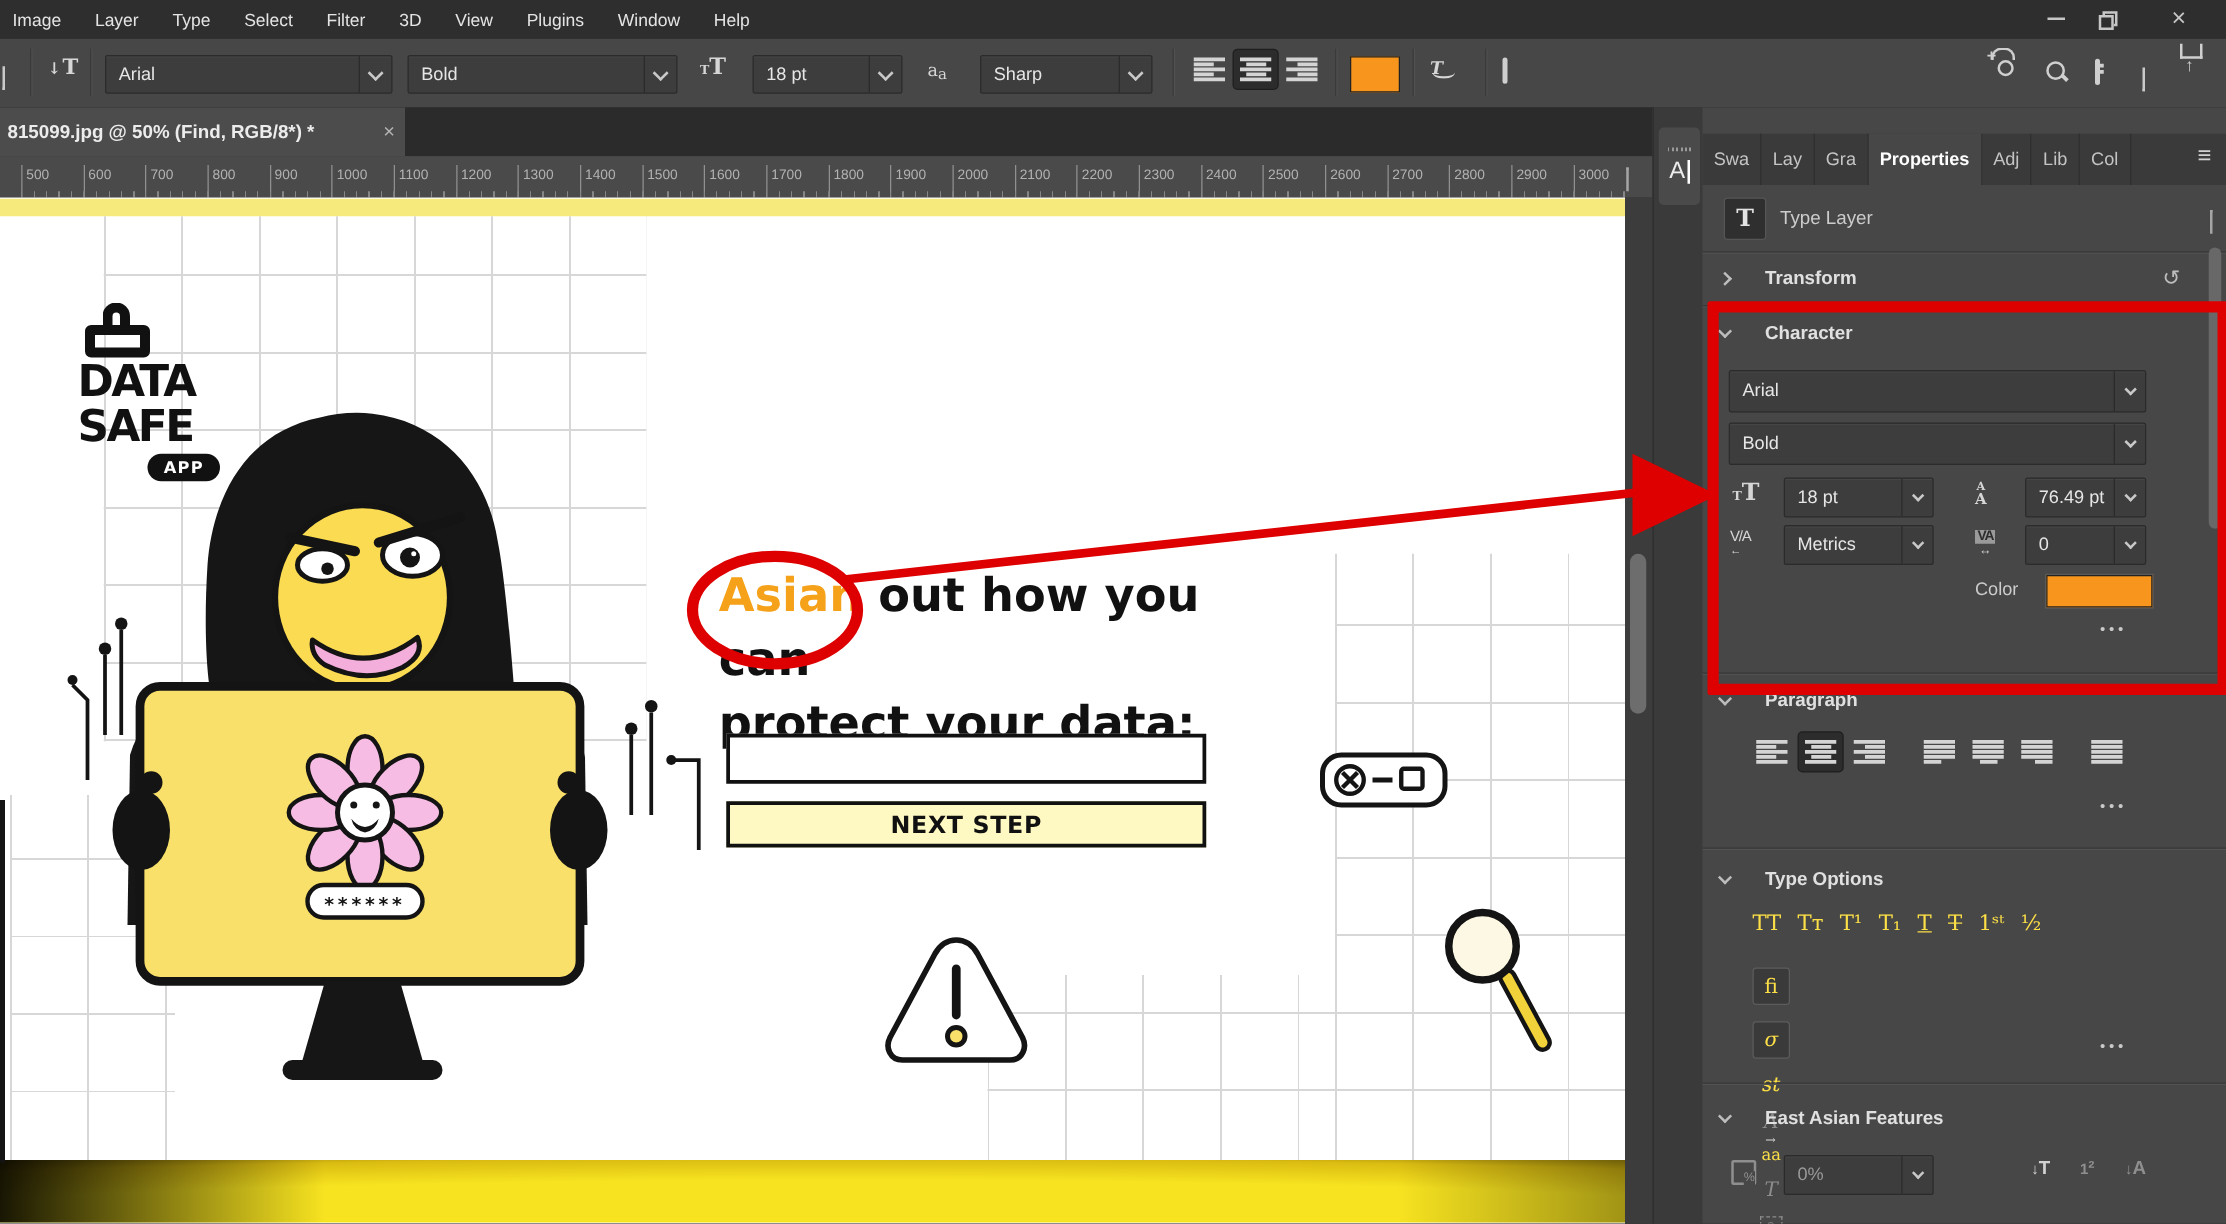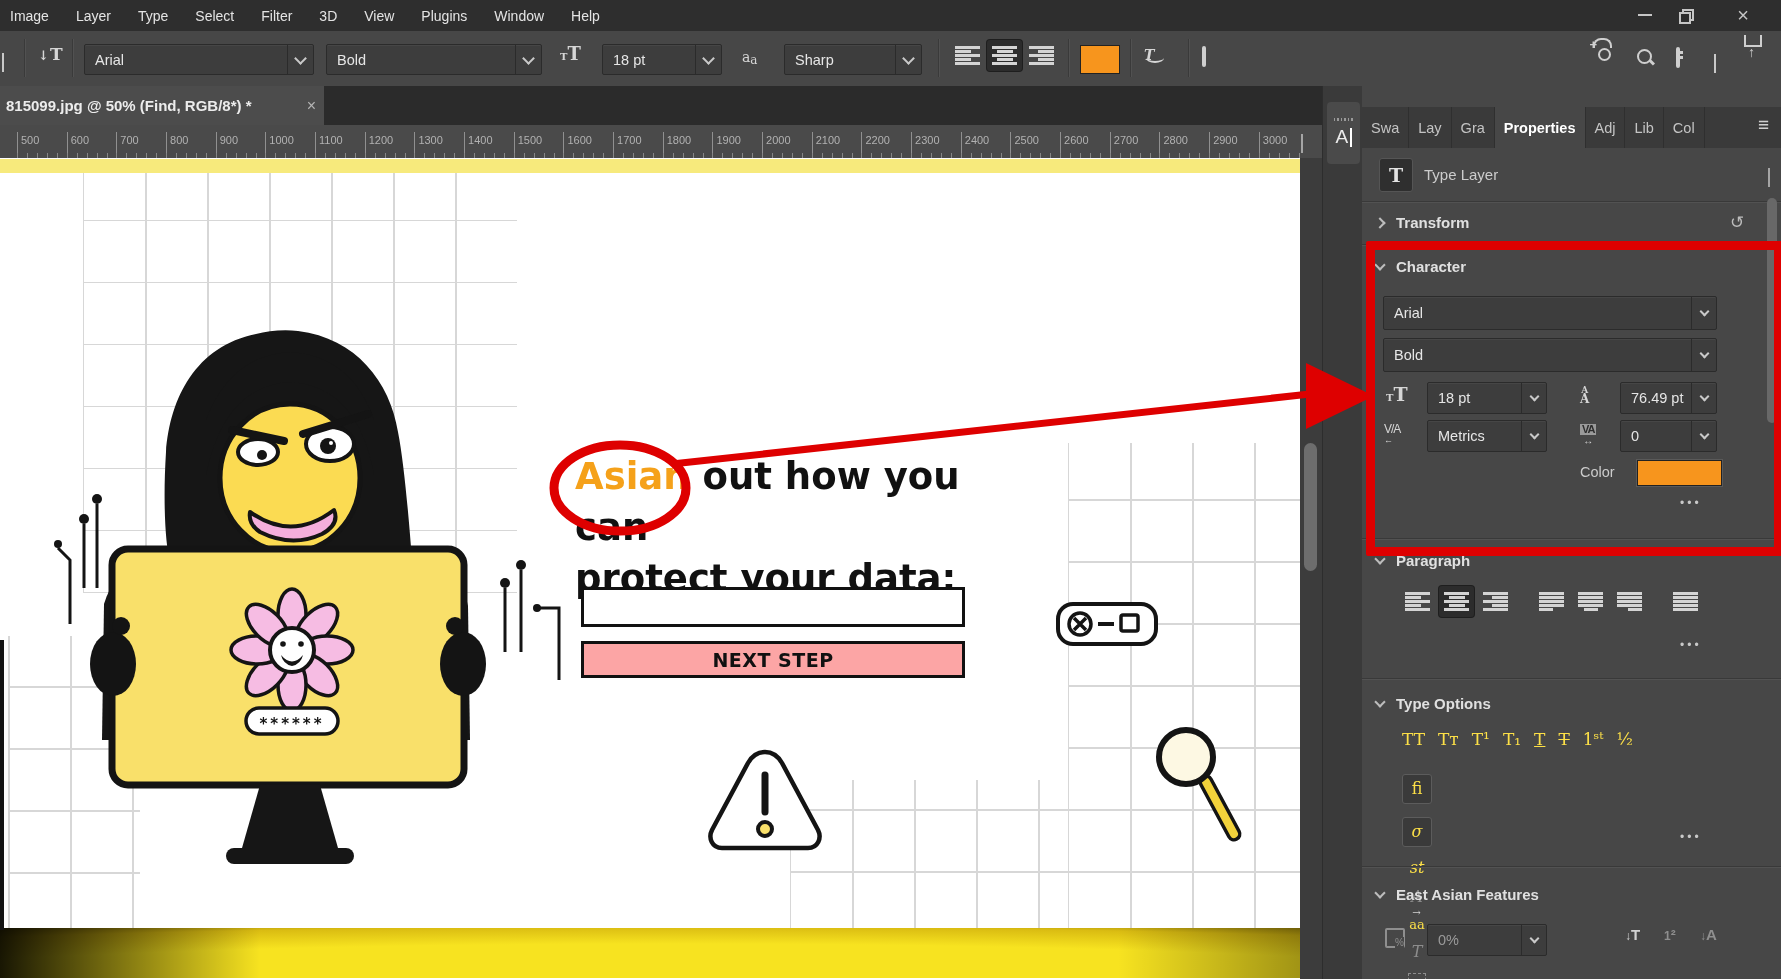--- a/index.html
+++ b/index.html
@@ -123,21 +123,21 @@
   .logo-badge{margin-top:3px;margin-left:56px;width:58px;height:22px;background:#111;border-radius:11px;
       color:#fff;font-family:"DejaVu Sans",sans-serif;font-weight:900;font-size:13px;display:flex;
       align-items:center;justify-content:center;letter-spacing:1px;}
   .site-nav{position:absolute;left:651px;top:146px;display:flex;gap:31px;}
   .nav-item{font-family:"DejaVu Sans",sans-serif;font-weight:800;font-size:14.5px;color:#111;letter-spacing:.3px;}
   .headline{position:absolute;left:575px;top:293px;font-family:"DejaVu Sans",sans-serif;font-weight:800;
       font-size:37px;line-height:51px;color:#111;width:460px;}
   .headline .hl{color:#f5a11a;}
   .site-input{position:absolute;left:581px;top:429px;width:384px;height:40px;background:#fff;
       border:3px solid #111;outline:none;font-size:16px;padding:0 10px;}
-  .site-btn{position:absolute;left:581px;top:483px;width:384px;height:37px;background:#fca5a5;
+  .site-btn{position:absolute;left:581px;top:483px;width:384px;height:37px;background:#fef9c3;
       border:3px solid #111;font-family:"DejaVu Sans",sans-serif;font-weight:800;font-size:19px;
       letter-spacing:.5px;color:#111;display:flex;align-items:center;justify-content:center;}
   .site-copy{position:absolute;left:585px;top:544px;width:392px;font-family:"DejaVu Sans",sans-serif;
       font-size:10.5px;line-height:15.3px;color:#3c3c3c;}
 
   
   .cscroll{position:absolute;left:1300px;top:158px;width:22px;height:821px;background:#3c3c3c;}
   .cscroll .thumb{position:absolute;left:4px;top:285px;width:13px;height:128px;background:#6d6d6d;border-radius:7px;}
   .dock{position:absolute;left:1322px;top:86px;width:40px;height:893px;background:#3a3a3a;border-left:1px solid #2d2d2d;}
   .dock-btn{position:absolute;left:4px;top:16px;width:33px;height:62px;background:#4a4a4a;border-radius:4px;
@@ -155,21 +155,21 @@
   .ptabs{position:absolute;left:0;top:21px;width:419px;height:41px;background:#3a3a3a;display:flex;}
   .ptab{height:41px;display:flex;align-items:center;justify-content:center;padding:0 9px;
         border-right:1px solid #2f2f2f;color:#c4c4c4;font-size:14.5px;overflow:hidden;white-space:nowrap;flex:0 0 auto;}
   .ptab.active{background:#474747;color:#ffffff;font-weight:700;}
   .ptab-menu{position:absolute;right:12px;top:28px;color:#cfcfcf;font-size:19px;}
   .typebox{position:absolute;left:17px;top:72px;width:34px;height:34px;background:#2f2f2f;border:1px solid #555;
       border-radius:3px;color:#e3e3e3;font-family:"DejaVu Serif",serif;font-weight:700;font-size:19px;
       display:flex;align-items:center;justify-content:center;}
   .typelabel{position:absolute;left:62px;top:80px;color:#cccccc;font-size:15px;}
   .pdiv{position:absolute;left:0;width:419px;height:1px;background:#393939;box-shadow:0 1px 0 #525252;}
-  .sechead{position:absolute;display:flex;align-items:center;gap:12px;color:#e0e0e0;font-size:15px;font-weight:700;}
+  .sechead{position:absolute;display:flex;align-items:center;gap:28px;color:#e0e0e0;font-size:15px;font-weight:700;}
   .chv-right{width:8px;height:8px;border-right:2px solid #bdbdbd;border-bottom:2px solid #bdbdbd;
       transform:rotate(-45deg);}
   .chv-down{width:8px;height:8px;border-right:2px solid #bdbdbd;border-bottom:2px solid #bdbdbd;
       transform:rotate(45deg);margin-top:-4px;}
   .ic-reset{position:absolute;color:#bdbdbd;font-size:17px;}
   .pfld{position:absolute;height:34px;}
   .pfld-sm{height:32px;}
   .picon{position:absolute;display:inline-flex;flex-direction:column;align-items:center;color:#d6d6d6;}
   .picon-tt{align-items:flex-end;flex-direction:row;font-family:"DejaVu Serif",serif;font-weight:700;}
   .picon-tt::before{content:"T";font-size:10px;}
@@ -496,20 +496,29 @@
         <rect x="1121" y="615" width="17" height="16" rx="2" stroke-width="3.5"></rect>
       </g>
 
       <g>
         <path d="M1206 782 L1234 834" stroke="#141414" stroke-width="15" stroke-linecap="round"></path>
         <path d="M1206 782 L1234 834" stroke="#f2d23b" stroke-width="8" stroke-linecap="round"></path>
         <circle cx="1186" cy="757" r="27" fill="#fdf8e3" stroke="#141414" stroke-width="6"></circle>
       </g>
     </svg>
 
+    <div class="logo">
+      <div class="logo-lock">
+          <span class="shackle"></span>
+          <span class="bodyp"></span>
+        </div>
+      <div class="logo-word">DATA</div>
+      <div class="logo-word">SAFE</div>
+      <div class="logo-badge">APP</div>
+    </div>
     <div class="headline">
       <span class="hl">Asian</span><span> out how you can</span><br>
       <span>protect your data:</span>
     </div>
     <input class="site-input" type="text" style="">
     <div class="site-btn">NEXT STEP</div>
   </div>
 
   <div class="cscroll">
       <div class="thumb"></div>

